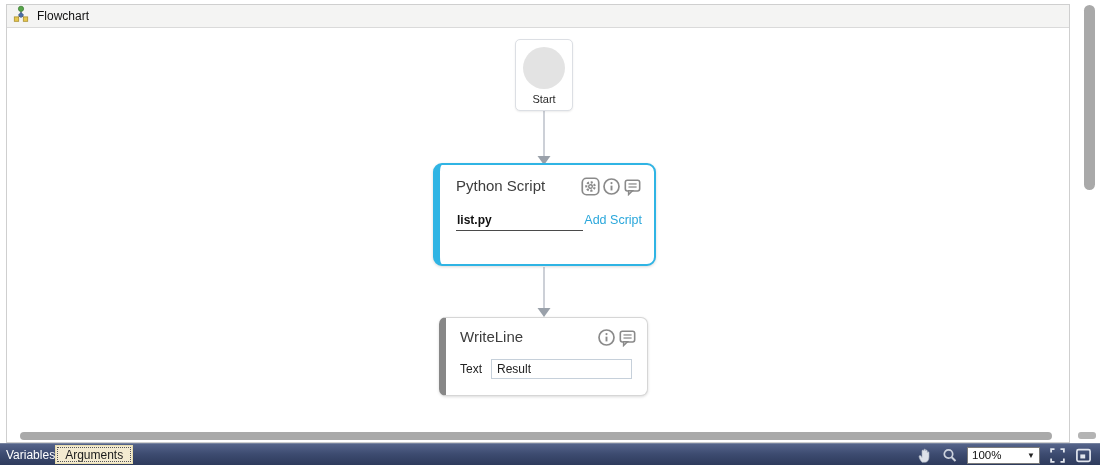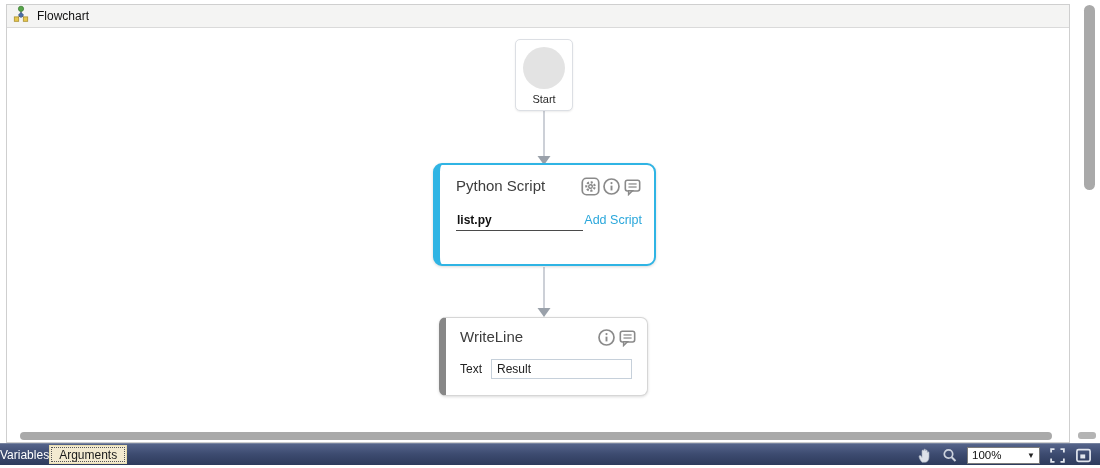--- a/index.html
+++ b/index.html
@@ -54,21 +54,21 @@
              background:#a9a9a9; border-radius:6px; }
   .hscroll { position:absolute; left:20px; top:432px; width:1032px; height:8px;
              background:#a9a9a9; border-radius:4px; }
   .hscroll-corner { position:absolute; left:1078px; top:432px; width:18px; height:7px;
                     background:#b4b4b4; border-radius:3px; }
 
   
   .statusbar { position:absolute; left:0; top:443px; width:1100px; height:22px;
                background:linear-gradient(#55648a, #3d4b70 48%, #2e3b5c);
                border-top:1px solid #77839f; display:flex; align-items:center; }
-  .sb-variables { color:#fff; font-size:12px; margin-left:0; }
+  .sb-variables { color:#fff; font-size:12px; margin-left:6px; }
   .sb-arguments { height:19px; padding:0 9px; background:#f3ead0;
                   border:1px solid #e7dcae; color:#1a1a1a; font-size:12px;
                   font-family:"Liberation Sans", sans-serif;
                   outline:1px dotted #555; outline-offset:-3px; cursor:pointer;
                   display:flex; align-items:center; }
   .sb-right { margin-left:auto; display:flex; align-items:flex-end; gap:9px; padding-right:8px; }
   .zoom-select { width:73px; height:17px; background:#fff; border:1px solid #7b7b7b;
                  display:flex; align-items:center; font-size:11.5px; color:#111;
                  padding:0 4px; cursor:pointer; }
   .zoom-select .caret { margin-left:auto; font-size:8px; color:#222; }

